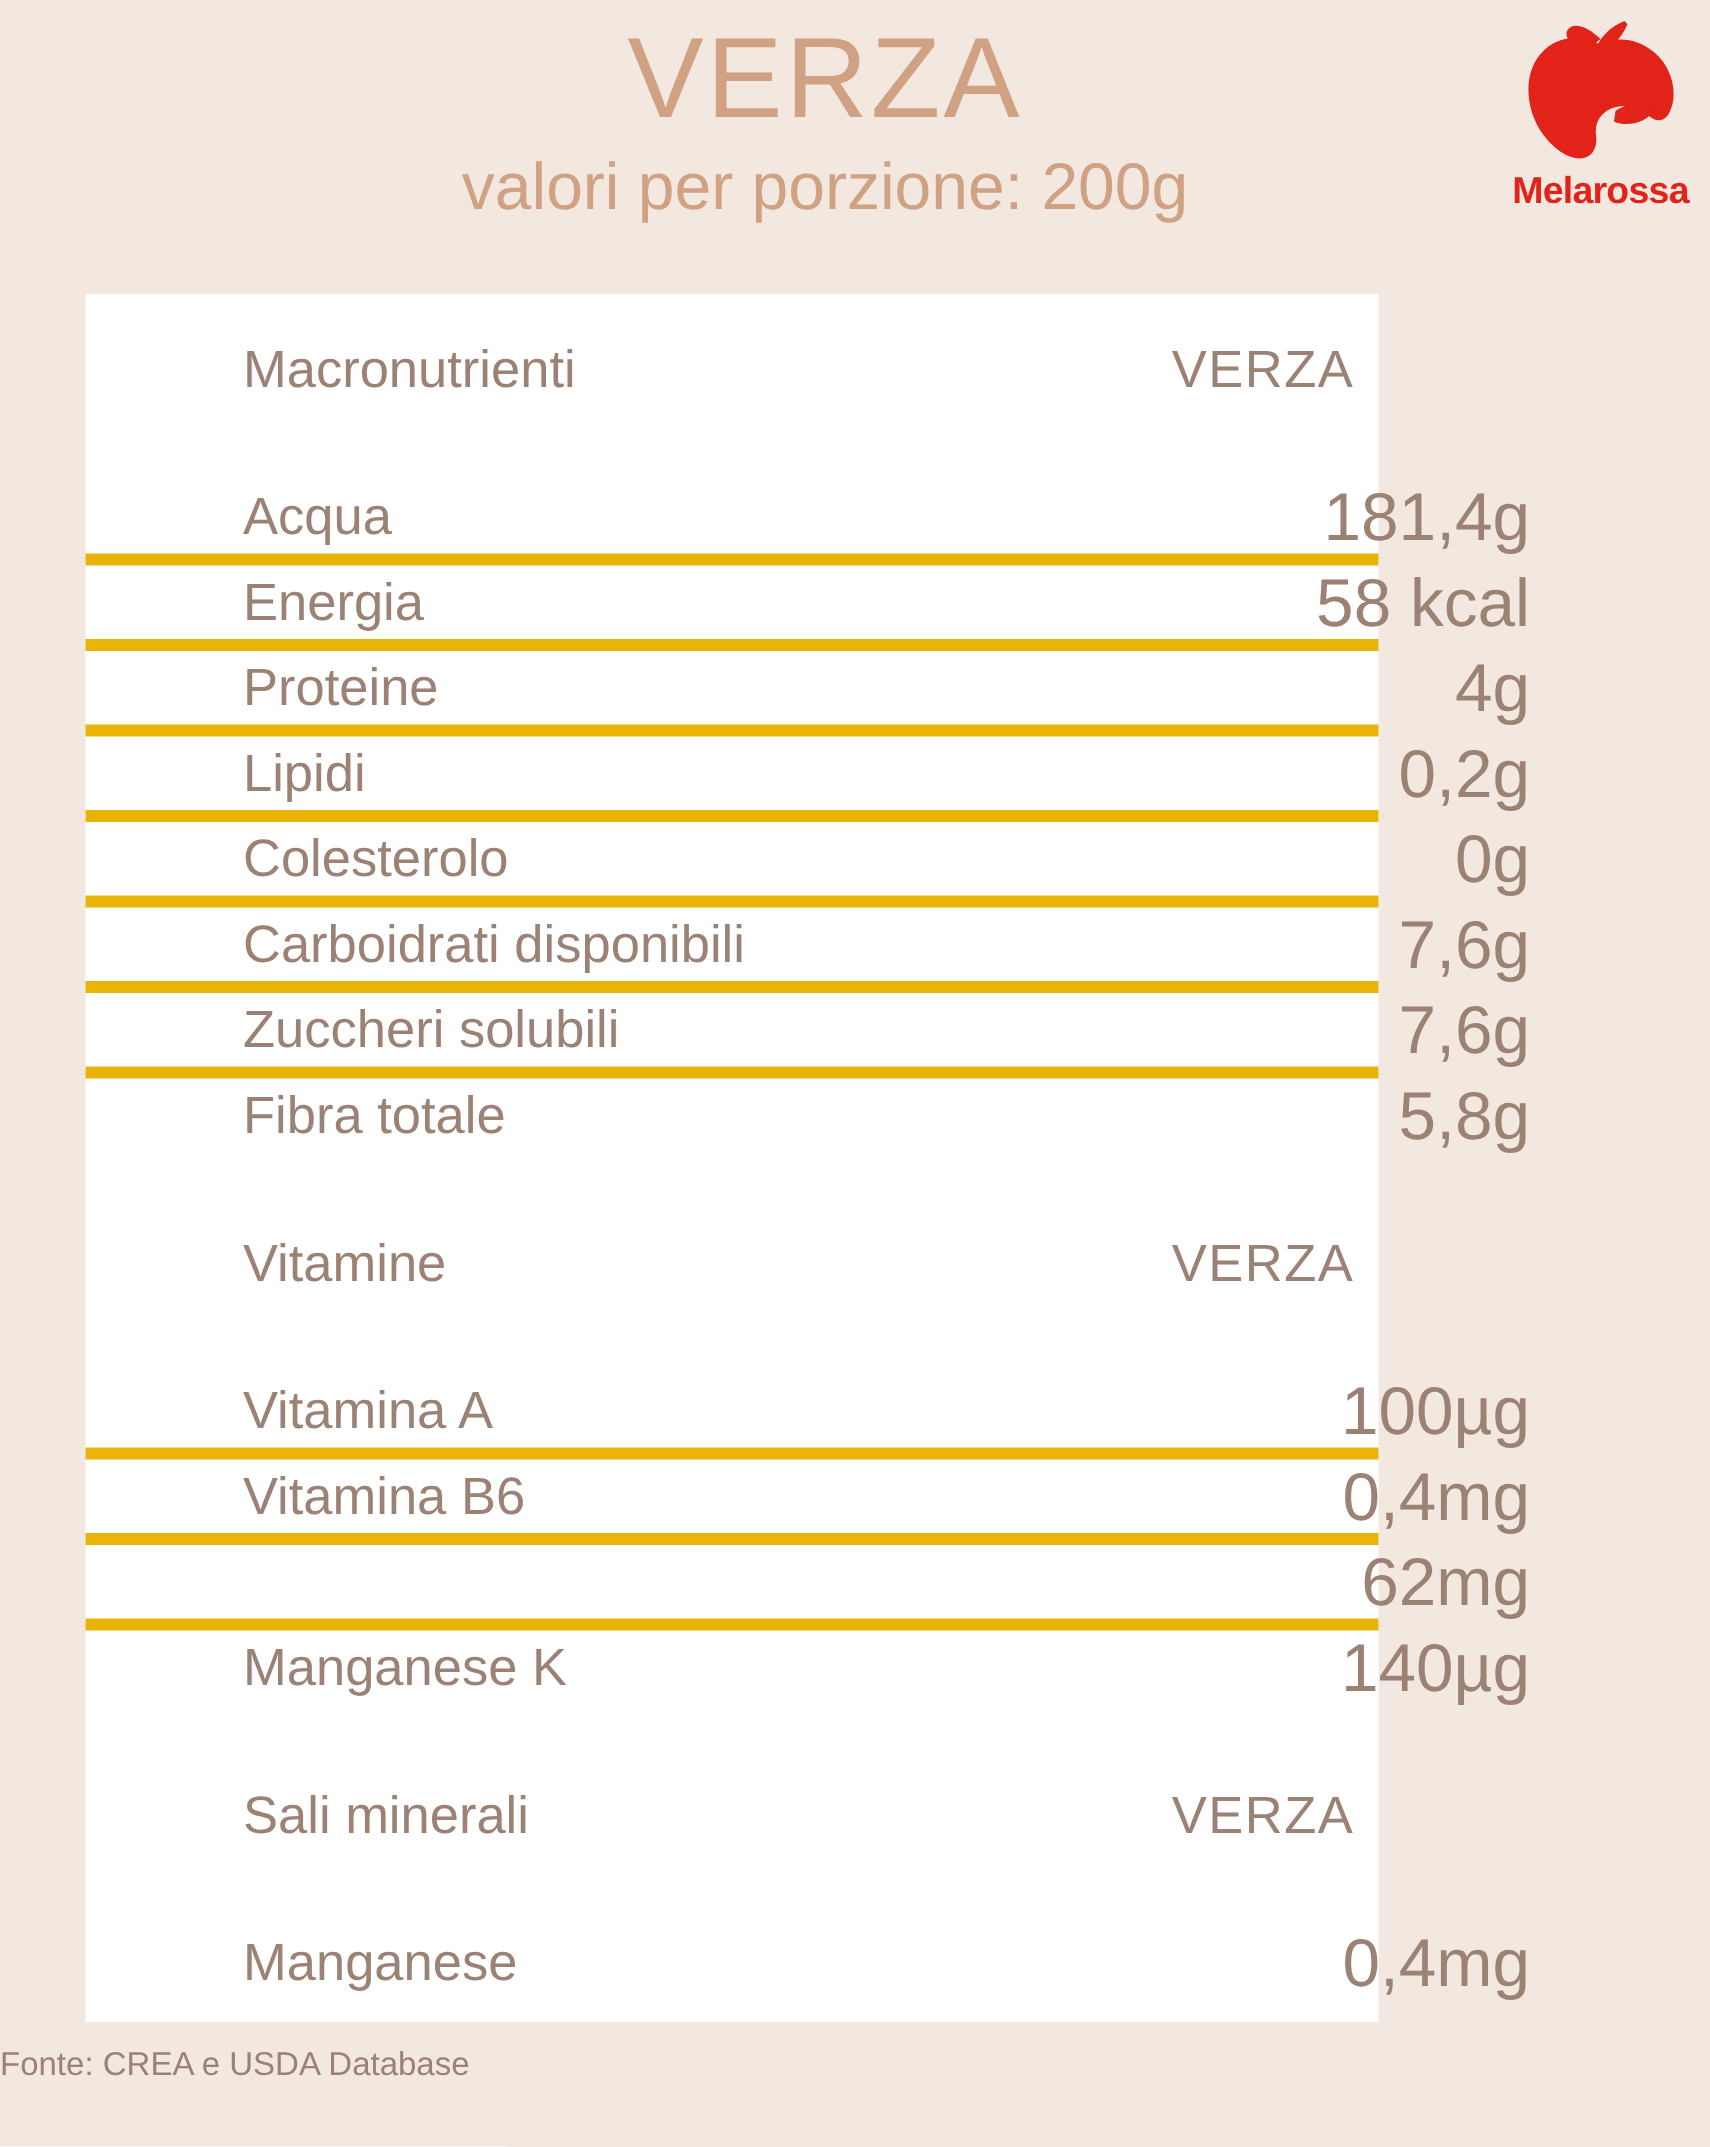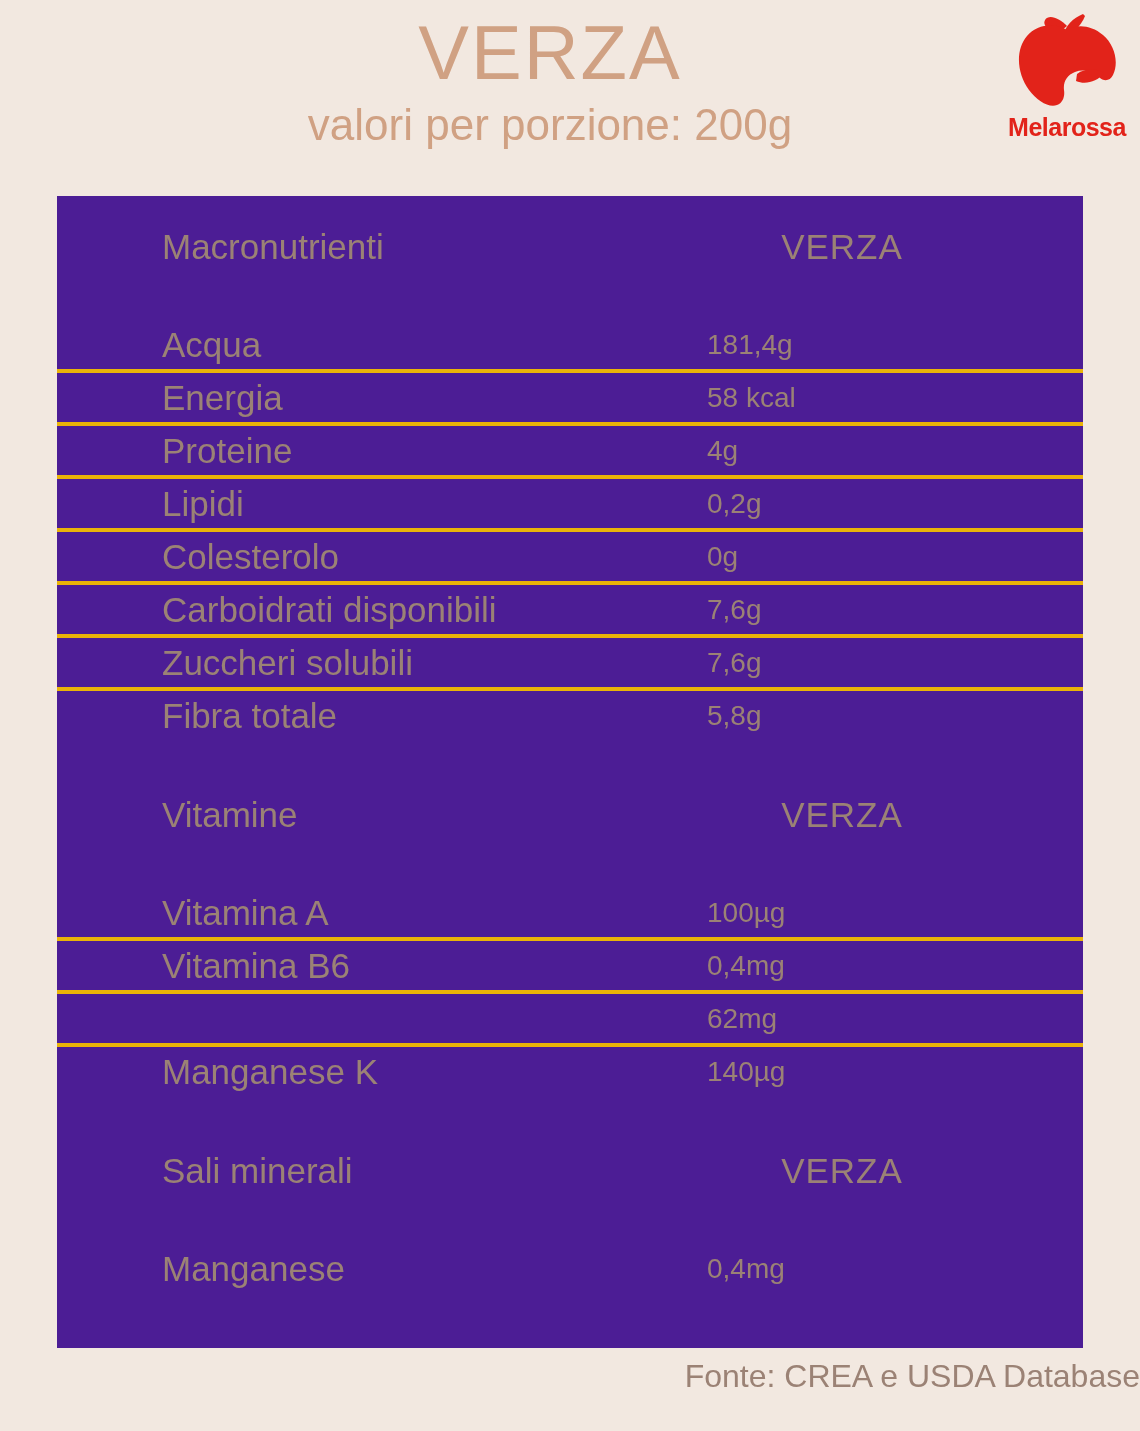--- a/index.html
+++ b/index.html
@@ -68,55 +68,55 @@
     font-weight: bold;
     letter-spacing: -0.5px;
     margin-top: 2px;
   }
 
   
   .card {
     position: absolute;
     left: 57px;
     top: 196px;
-    width: 1026px;
+    width: 862px;
     height: 1152px;
-    background: #4c1d95;
+    background: #ffffff;
   }
 
   .rows {
     position: relative;
     width: 100%;
   }
 
   .row {
     position: relative;
     height: 49px;
     display: flex;
     align-items: center;
     padding-left: 16px;
   }
   .row.divided {
-    border-top: 4px solid #eab308;
+    border-top: 8px solid #eab308;
   }
   .row .label {
     position: absolute;
     left: 105px;
     color: #9B8275;
     font-size: 35px;
     line-height: 40px;
     white-space: nowrap;
   }
   .row .value {
     position: absolute;
-    left: 650px;
+    left: 633px;
     width: 330px;
-    text-align: left;
-    color: #9B8275;
-    font-size: 28px;
+    text-align: right;
+    color: #9B8275;
+    font-size: 45px;
     line-height: 40px;
     white-space: nowrap;
   }
 
   
   .section-row {
     position: relative;
     height: 49px;
     display: flex;
     align-items: center;
@@ -144,23 +144,23 @@
   .gap-top { height: 26px; }
   .gap-mid { height: 50px; }
   .gap-after-section { height: 49px; }
 
   
   .footer {
     position: absolute;
     left: 0;
     top: 1360px;
     width: 1140px;
-    text-align: right;
-    color: #9B8275;
-    font-size: 32px;
+    text-align: left;
+    color: #9B8275;
+    font-size: 22px;
     line-height: 32px;
   }
 </style>
 </head>
 <body>
 
 <div class="header">
 
   <div class="title-block">
     <div class="title">VERZA</div>

